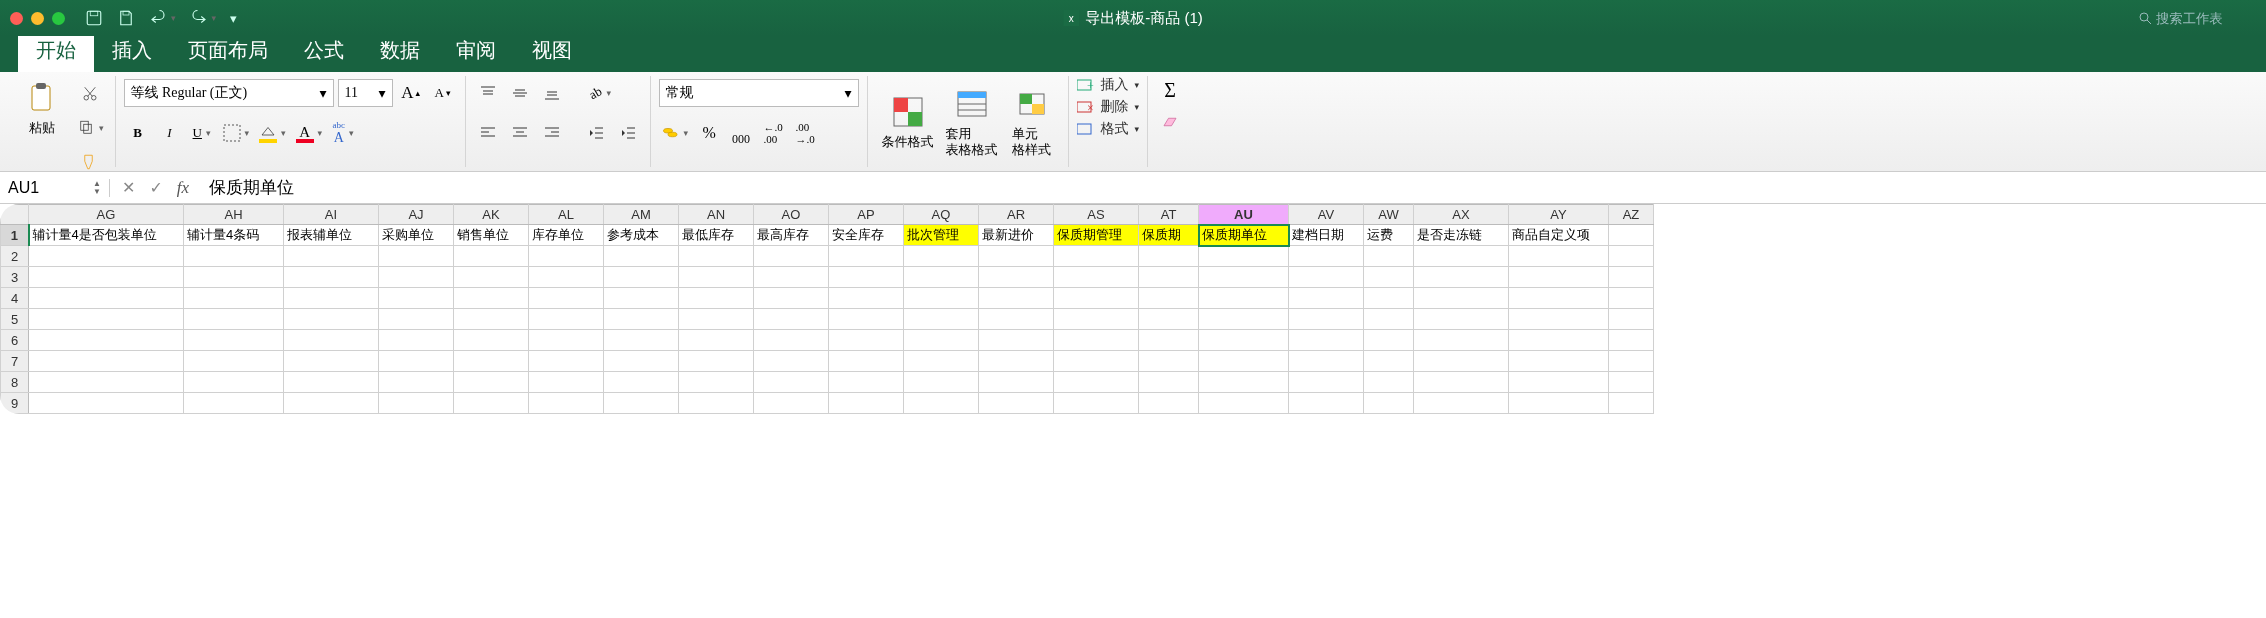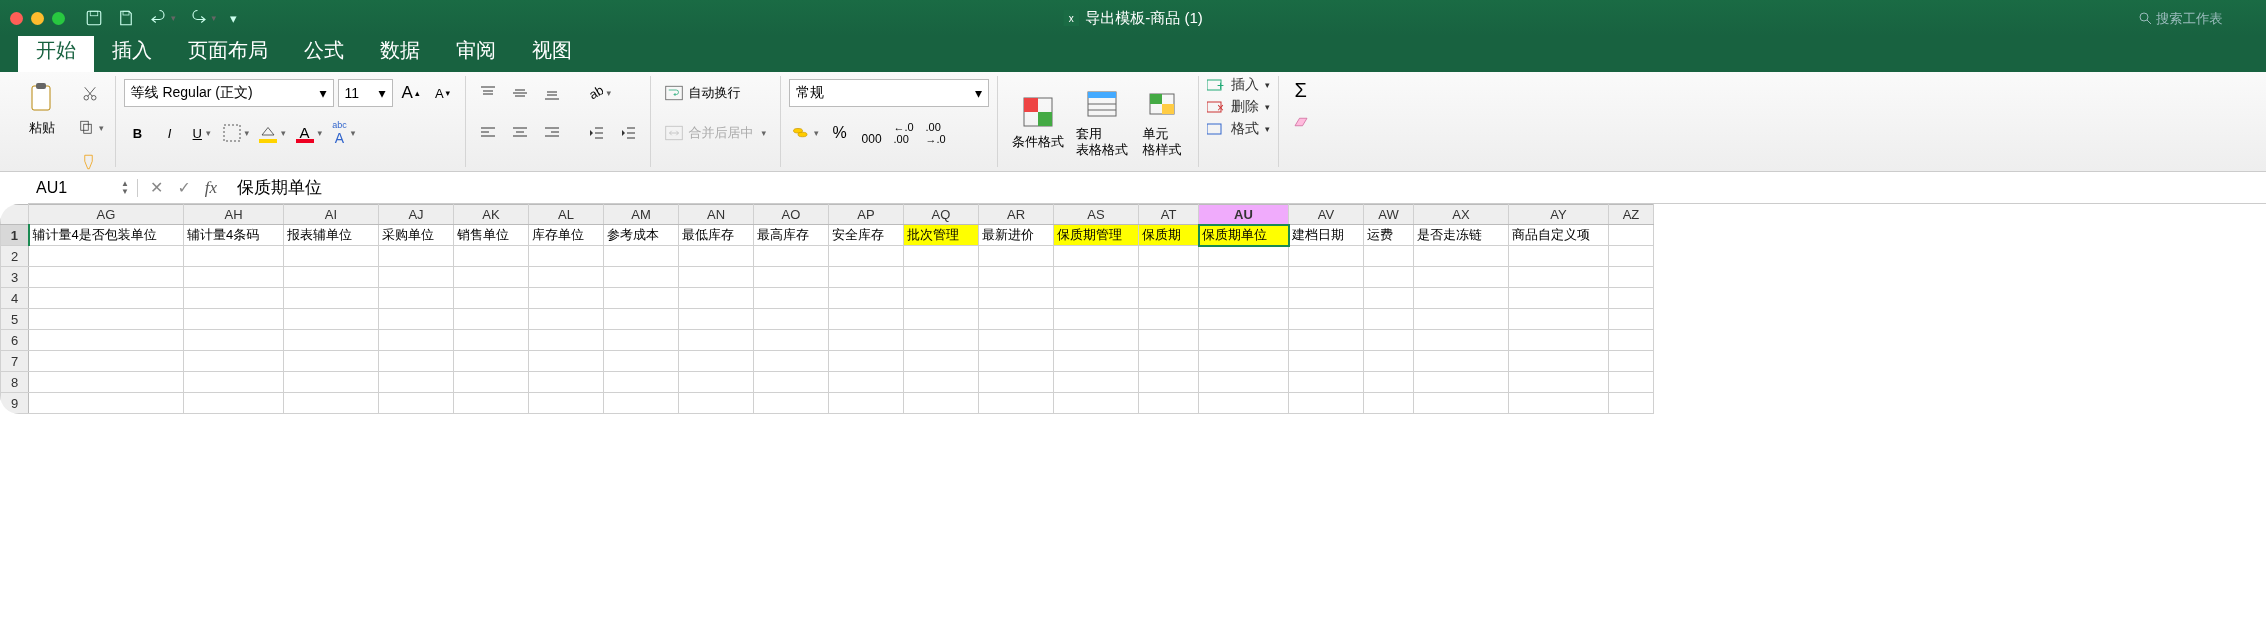--- a/index.html
+++ b/index.html
@@ -18,36 +18,36 @@
   .search-box input { background:transparent; border:none; color:#fff; outline:none; width:100px; }
   .search-box input::placeholder{color:#9bb;}
   
   
   .tabs { background:#186240; height:36px; display:flex; align-items:flex-end; padding-left:18px; gap:0; }
   .tab { color:#fff; padding:8px 18px; font-size:20px; cursor:pointer; }
   .tab.active { background:#fff; color:#186240; border-radius:4px 4px 0 0; font-weight:500; }
   
   
   .ribbon { background:linear-gradient(#fafafa,#eee); border-bottom:1px solid #ccc; height:100px; display:flex; padding:4px 6px; }
-  .group { display:flex; flex-direction:column; padding:0 8px; border-right:1px solid #d5d5d5; justify-content:space-between; }
+  .group { display:flex; flex-direction:column; padding:0 8px; border-right:1px solid #d5d5d5; justify-content:space-between;font-family:Liberation Serif, serif; }
   .group-rows { display:flex; flex-direction:column; gap:6px; }
   .group-row { display:flex; align-items:center; gap:4px; height:34px; }
   .rbtn { min-width:28px; height:28px; display:flex; align-items:center; justify-content:center; cursor:pointer; border-radius:3px; padding:0 3px; gap:2px; }
   .rbtn svg { width:18px; height:18px; }
   .dd::after { content:"▾"; font-size:9px; color:#666; margin-left:2px; }
   .font-sel { height:28px; border:1px solid #bbb; background:#fff; padding:0 6px; display:flex; align-items:center; gap:4px; font-size:14px; cursor:pointer; }
   .font-sel.wide{width:210px;} .font-sel.narrow{width:55px;}
   .big-btn { display:flex; flex-direction:column; align-items:center; justify-content:center; gap:4px; padding:4px 6px; cursor:pointer; min-width:56px; }
   .big-btn svg{width:36px; height:36px;}
   .big-btn span{font-size:13px; text-align:left; line-height:1.2;}
   .insert-row { display:flex; align-items:center; gap:6px; cursor:pointer; font-size:14px; color:#333; }
   .disabled { color:#aaa; }
   
   
-  .fbar { height:32px; display:flex; align-items:center; border-bottom:1px solid #ccc; background:#fff;margin-left:28px; }
+  .fbar { height:32px; display:flex; align-items:center; border-bottom:1px solid #ccc; background:#fff; }
   .name-box { width:110px; border-right:1px solid #ccc; padding:0 8px; display:flex; align-items:center; justify-content:space-between; font-size:16px; }
   .name-box-stepper { display:flex; flex-direction:column; font-size:8px; color:#666; line-height:1; }
   .fbar-btns { display:flex; gap:14px; padding:0 12px; color:#888; align-items:center; }
   .fx { font-style:italic; font-family:Georgia,serif; font-size:17px; color:#555; }
   .fbar input { border:none; outline:none; font-size:17px; flex:1; padding:0 8px; }
   
   
   .grid-wrap { overflow:auto;border-radius:19px; }
   table.grid { border-collapse:collapse; table-layout:fixed; }
   .grid th, .grid td { border:1px solid #d0d0d0; height:21px; font-size:13px; padding:0 3px; white-space:nowrap; overflow:hidden; }
@@ -284,42 +284,20 @@
               <path d="M3 6l3 3-3 3z" fill="#333"></path>
               <line x1="8" y1="4" x2="16" y2="4" stroke="#333"></line>
               <line x1="8" y1="9" x2="16" y2="9" stroke="#333"></line>
               <line x1="8" y1="14" x2="16" y2="14" stroke="#333"></line>
             </svg>
           </div>
       </div>
     </div>
   </div>
 
-  <div class="group">
-    <div class="group-rows">
-      <div class="group-row">
-        <div class="rbtn" style="gap:6px;padding:0 6px;">
-          <svg width="20" height="18" viewBox="0 0 24 20">
-              <rect x="1" y="1" width="22" height="18" fill="none" stroke="#555"></rect>
-              <path d="M5 6h10a3 3 0 010 6h-3m0 0l2-2m-2 2l2 2" fill="none" stroke="#2a7"></path>
-            </svg>
-          <span>自动换行</span>
-        </div>
-      </div>
-      <div class="group-row disabled">
-        <div class="rbtn dd" style="gap:6px;padding:0 6px;">
-          <svg width="20" height="18" viewBox="0 0 24 20">
-              <rect x="1" y="1" width="22" height="18" fill="none" stroke="#bbb"></rect>
-              <path d="M6 10h12M6 10l3-3M6 10l3 3M18 10l-3-3M18 10l-3 3" stroke="#bbb"></path>
-            </svg>
-          <span>合并后居中</span>
-        </div>
-      </div>
-    </div>
-  </div>
 
   <div class="group">
     <div class="group-rows">
       <div class="group-row">
         <div class="font-sel" style="width:200px;">
             <span>常规</span>
             <span style="margin-left:auto;">▾</span>
           </div>
       </div>
       <div class="group-row">

